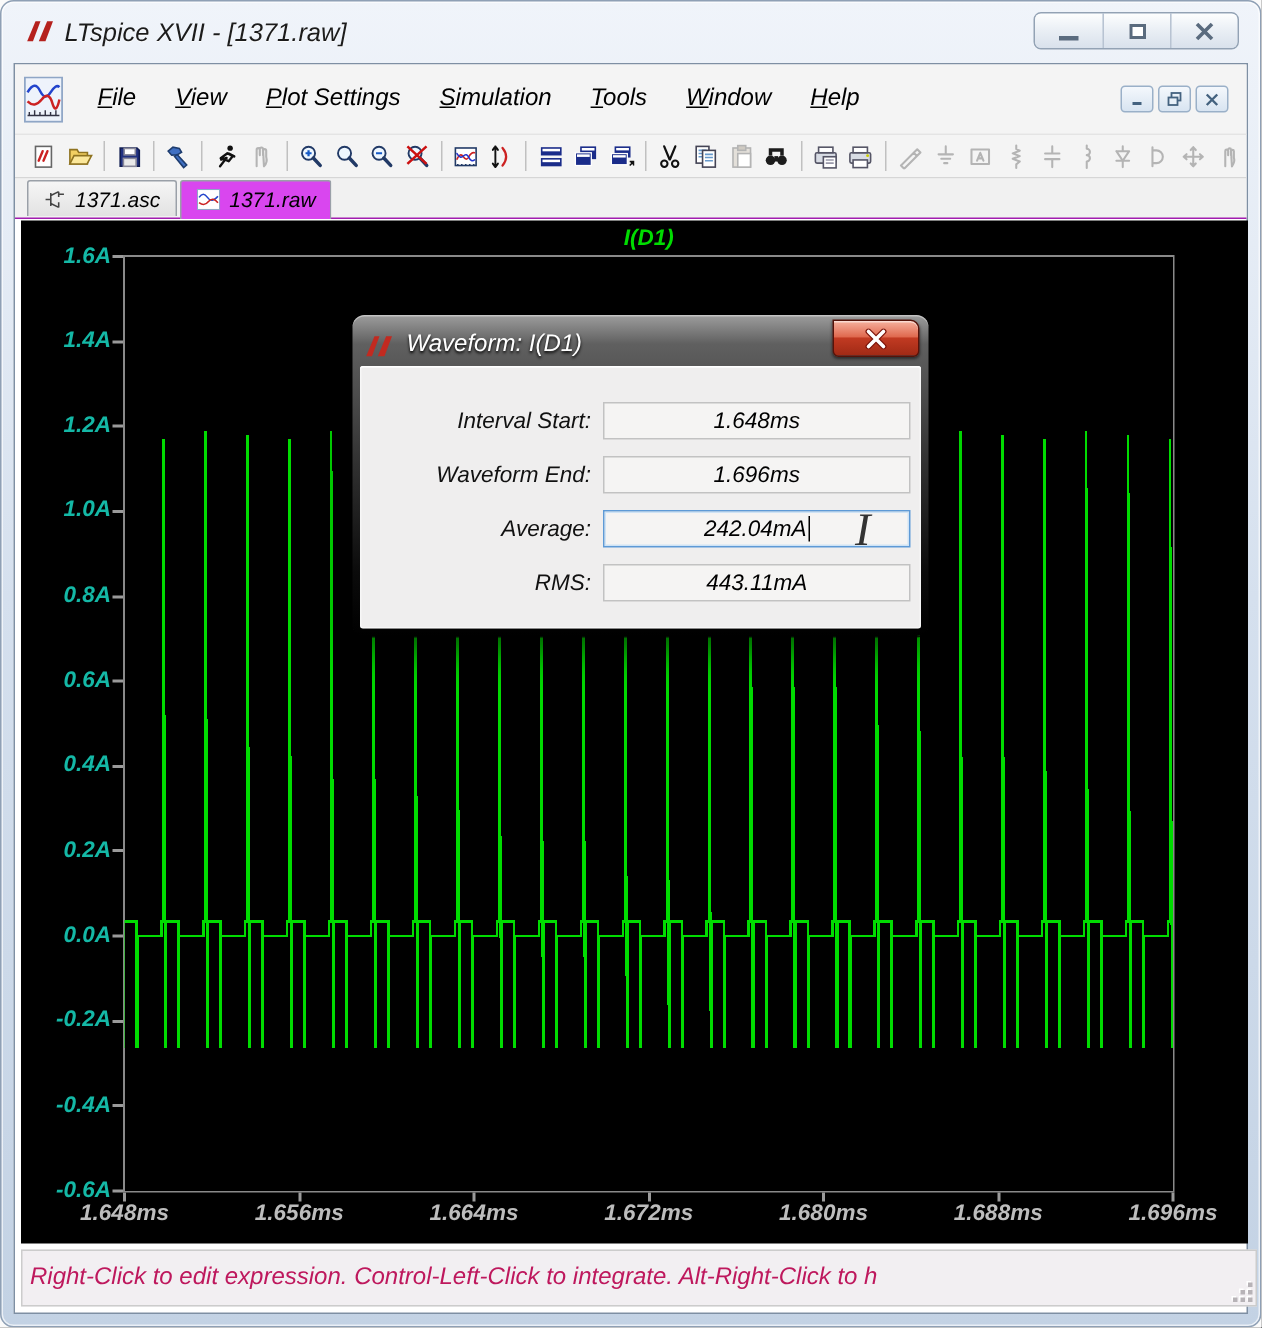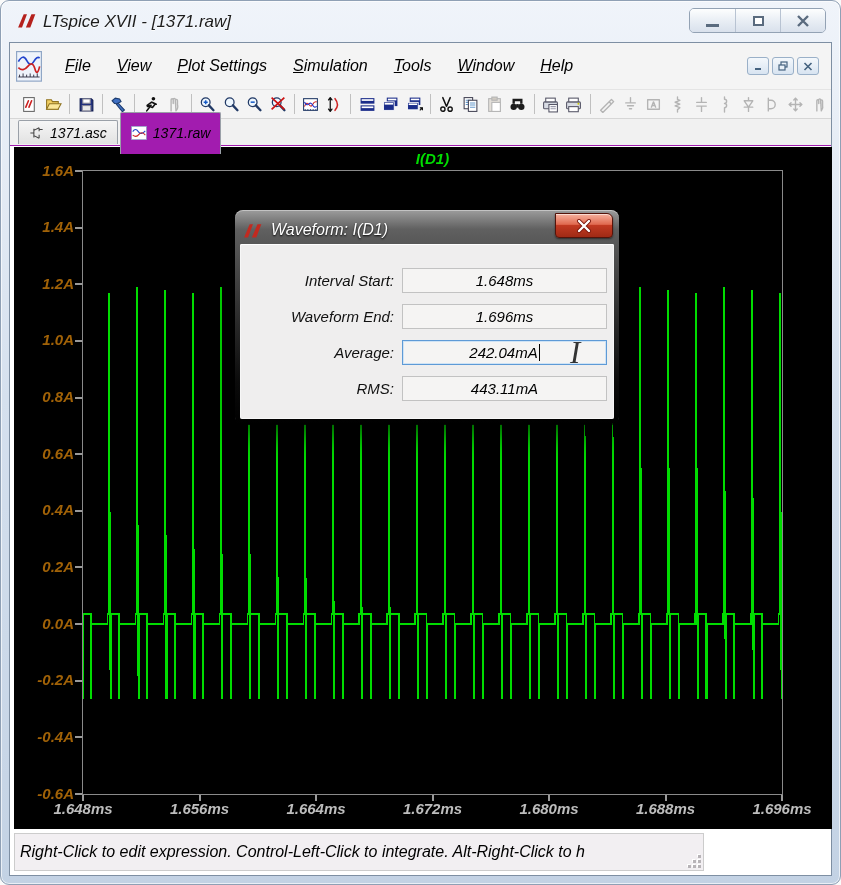--- a/index.html
+++ b/index.html
@@ -22,27 +22,27 @@
   .menubar{height:46px;background:#f4f4f4;display:flex;align-items:center;padding-left:6px;}
   .app-icon{width:26px;height:30px;margin-right:10px;}
   .menu-item{padding:0 13px;font-size:16px;color:#000;line-height:46px;cursor:default;}
   .mdi-controls{margin-left:auto;margin-right:12px;display:flex;gap:3px;}
   .mdibtn{width:22px;height:18px;border:1px solid #9ab0c8;border-radius:3px;background:linear-gradient(#f4f8fc,#d8e4f1);display:grid;place-items:center;color:#44627f;font-size:10px;line-height:1;}
   .toolbar{height:30px;background:#f4f4f4;border-top:1px solid #e4e4e4;border-bottom:1px solid #d6d6d6;display:flex;align-items:center;padding-left:8px;}
   .tbtn{width:24px;height:24px;display:grid;place-items:center;border-radius:2px;}
   .tsep{width:1px;height:20px;background:#c0c0c0;margin:0 4px;flex:none;}
   .tabbar{height:27px;background:#f1f1f1;display:flex;align-items:center;padding-left:8px;border-bottom:1px solid #a21caf;}
   .tab{height:24px;display:flex;align-items:center;gap:6px;padding:0 10px;border:1px solid #9aa0a8;border-bottom:none;border-radius:2px 2px 0 0;background:linear-gradient(#f6f6f6,#e2e2e2);font-size:14px;margin-right:2px;position:relative;}
-  .tab.active{background:#a21caf;height:42px;margin-bottom:-1px;z-index:2;}
+  .tab.active{background:#d946ef;height:26px;margin-bottom:-1px;z-index:2;}
   
   .plot{position:absolute;left:4px;top:104px;width:818px;height:682px;background:#000;}
   .plot-title{position:absolute;left:69px;width:699px;top:3px;text-align:center;color:#00dc00;font-weight:bold;font-size:15px;}
   .wave-frame{position:absolute;left:69px;top:24px;width:699px;height:623px;box-shadow:0 0 0 1px #8a8a8a;}
   .wave-frame svg{position:absolute;inset:0;overflow:hidden;}
-  .ylab{position:absolute;left:2px;width:58px;text-align:right;font-size:15px;font-weight:bold;color:#a16207;}
+  .ylab{position:absolute;left:2px;width:58px;text-align:right;font-size:15px;font-weight:bold;color:#14b8a6;}
   .xlab{position:absolute;width:92px;text-align:center;font-size:15px;font-weight:bold;color:#bdbdbd;top:653px;}
   .ytick{position:absolute;width:7px;height:2px;background:#9a9a9a;left:61px;}
   .xtick{position:absolute;width:2px;height:6px;background:#9a9a9a;top:648px;}
   
   .dialog{position:absolute;left:225px;top:167px;width:384px;height:214px;border-radius:8px;z-index:10;
     background:linear-gradient(180deg,#9d9d9d 0,#606060 9%,#2f2f2f 48%,#0b0b0b 80%,#000);
     box-shadow:0 10px 26px rgba(0,0,0,.65),0 0 0 1px rgba(0,0,0,.85),inset 0 1px 0 rgba(255,255,255,.4);}
   .dlg-title{height:40px;display:flex;align-items:center;padding:0 8px;color:#fff;font-size:16px;text-shadow:0 1px 2px #000;}
   .dlg-logo{width:20px;height:17px;margin-right:8px;flex:none;}
   .dlg-close{position:absolute;top:3px;right:6px;width:58px;height:25px;border-radius:0 6px 4px 4px;border:1px solid #55130a;
@@ -50,22 +50,22 @@
     box-shadow:inset 0 1px 0 rgba(255,255,255,.55),0 1px 2px rgba(0,0,0,.5);display:grid;place-items:center;}
   .dlg-body{position:absolute;left:5px;right:5px;top:34px;bottom:5px;background:#efeeee;border-radius:2px;
     box-shadow:inset 0 1px 0 #fff,inset 0 0 0 1px rgba(255,255,255,.5);padding:24px 0 0 6px;}
   .drow{display:flex;align-items:center;margin-bottom:11px;}
   .drow label{width:148px;text-align:right;margin-right:8px;font-size:15px;color:#111;}
   .dbox{width:205px;height:25px;background:#f5f4f3;border:1px solid #c2c2c2;display:flex;align-items:center;justify-content:center;font-size:15px;color:#000;}
   .dbox.focused{border-color:#5e9ad6;box-shadow:inset 0 0 0 1px #cfe3f5;}
   .caret{width:1px;height:17px;background:#000;margin-left:1px;}
   .ibeam{position:absolute;left:560px;top:292px;z-index:20;font-family:"Liberation Serif",serif;font-size:31px;color:#333;text-shadow:0 0 1px rgba(255,255,255,.6);}
   
-  .statusbar{position:absolute;left:4px;top:790px;width:690px;height:38px;background:#f2eff2;border:1px solid #cccccc;
-    font-size:16px;color:#000000;line-height:36px;padding-left:5px;white-space:nowrap;overflow:hidden;}
+  .statusbar{position:absolute;left:4px;top:790px;width:824px;height:38px;background:#f2eff2;border:1px solid #cccccc;
+    font-size:16px;color:#be185d;line-height:36px;padding-left:5px;white-space:nowrap;overflow:hidden;}
   .grip{position:absolute;right:2px;bottom:2px;width:14px;height:14px;}
   .grip i{position:absolute;width:3px;height:3px;background:#b7b3b7;box-shadow:-1px -1px 0 #fff;}
   svg{display:block;}
 </style>
 </head>
 <body>
 
 <div id="app">
   <div class="win">
 

